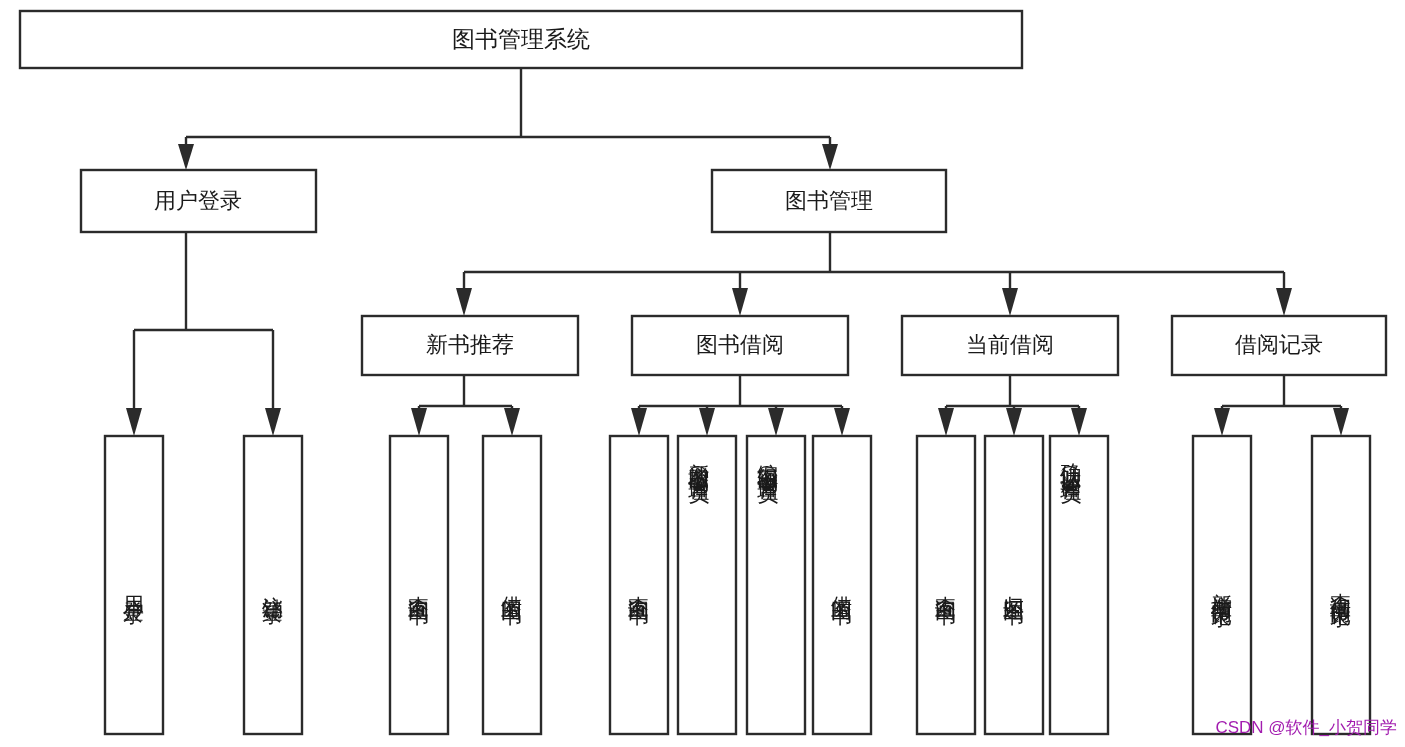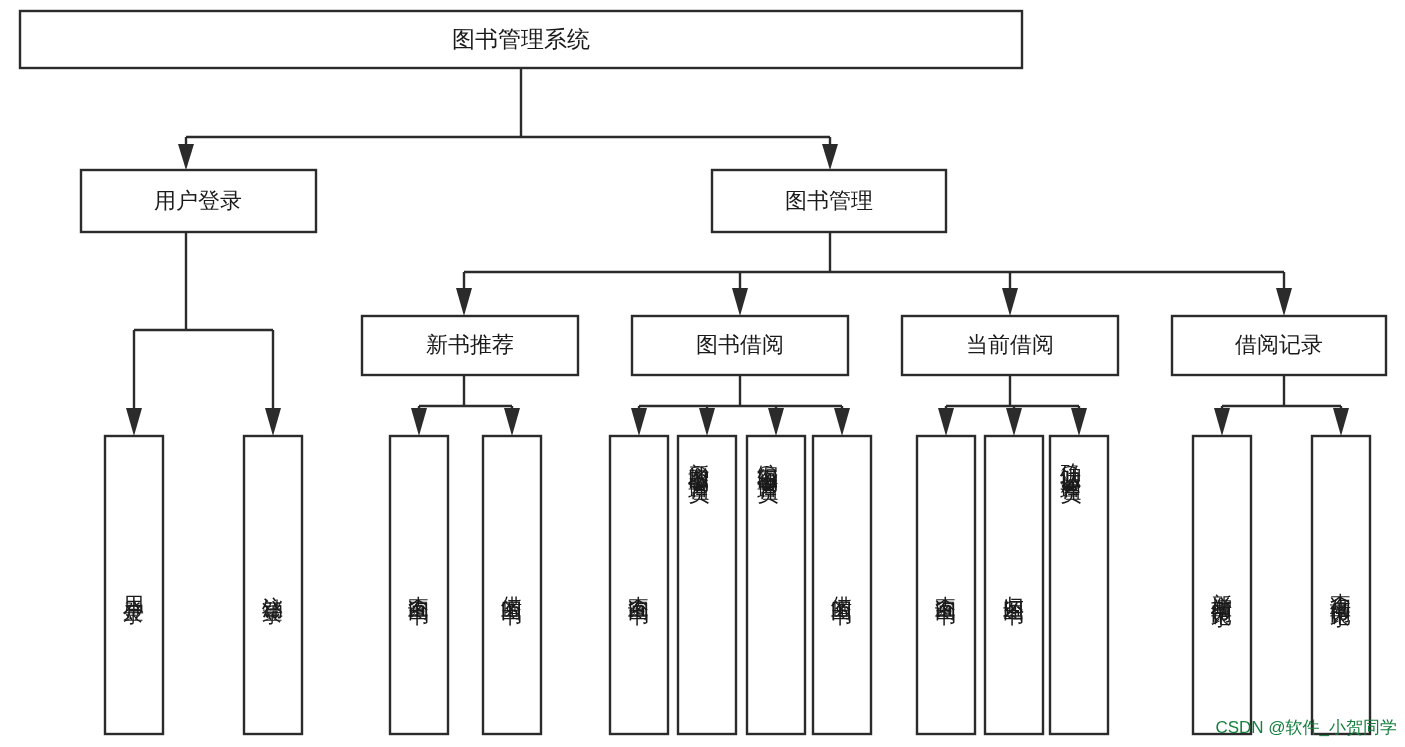--- a/index.html
+++ b/index.html
@@ -56,21 +56,21 @@
   .arrow-head {
     fill: #2b2b2b;
     stroke: none;
   }
   .watermark {
     position: absolute;
     right: 8px;
     bottom: 8px;
     font-family: "Liberation Sans", "DejaVu Sans", sans-serif;
     font-size: 17px;
-    color: #15803d;
+    color: #a21caf;
     white-space: nowrap;
     pointer-events: none;
   }
 </style>
 </head>
 <body>
 
 <svg id="diagram" viewBox="0 0 1405 747" xmlns="http://www.w3.org/2000/svg">
 
   <g>

